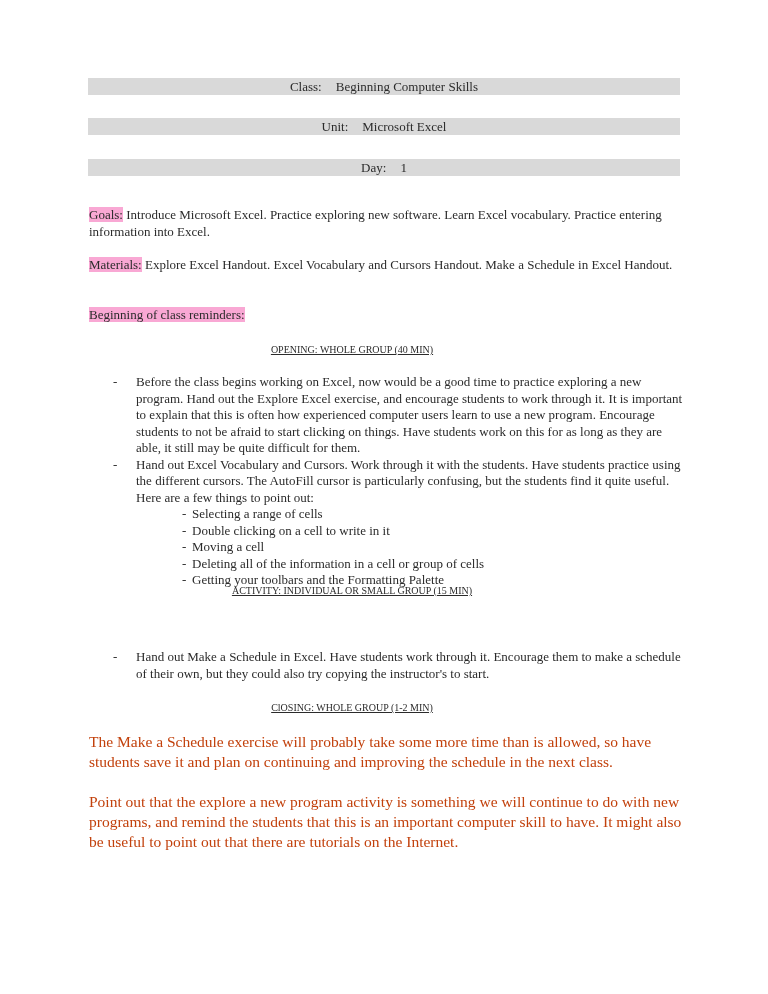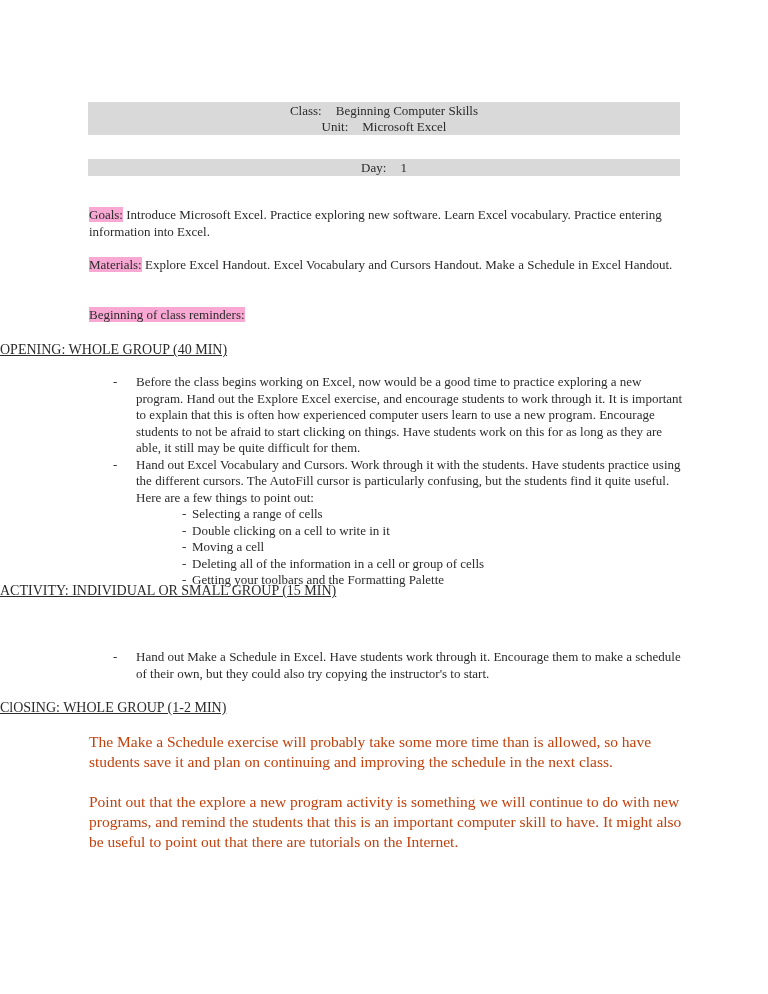--- a/index.html
+++ b/index.html
@@ -25,39 +25,39 @@
       left: 88px;
       width: 592px;
       height: 17px;
       background: #d9d9d9;
       font-size: 13px;
       line-height: 17px;
       text-align: center;
       color: #2b2b2b;
     }
     .bar .lbl { margin-right: 14px; }
-    .bar1 { top: 102px; }
+    .bar1 { top: 78px; }
     .bar2 { top: 118px; }
     .bar3 { top: 159px; text-align: center; }
 
     .para {
       position: absolute;
       left: 89px;
       width: 600px;
       font-size: 13px;
       line-height: 17px;
     }
     .hl { background: #f9a8d4; }
 
     .heading {
       position: absolute;
       left: 0;
       width: 704px;
-      text-align: left;
-      font-size: 14px;
+      text-align: center;
+      font-size: 10px;
       line-height: 17px;
       text-decoration: underline;
     }
 
     .blist {
       position: absolute;
       left: 89px;
       width: 600px;
       margin: 0;
       padding: 0;

